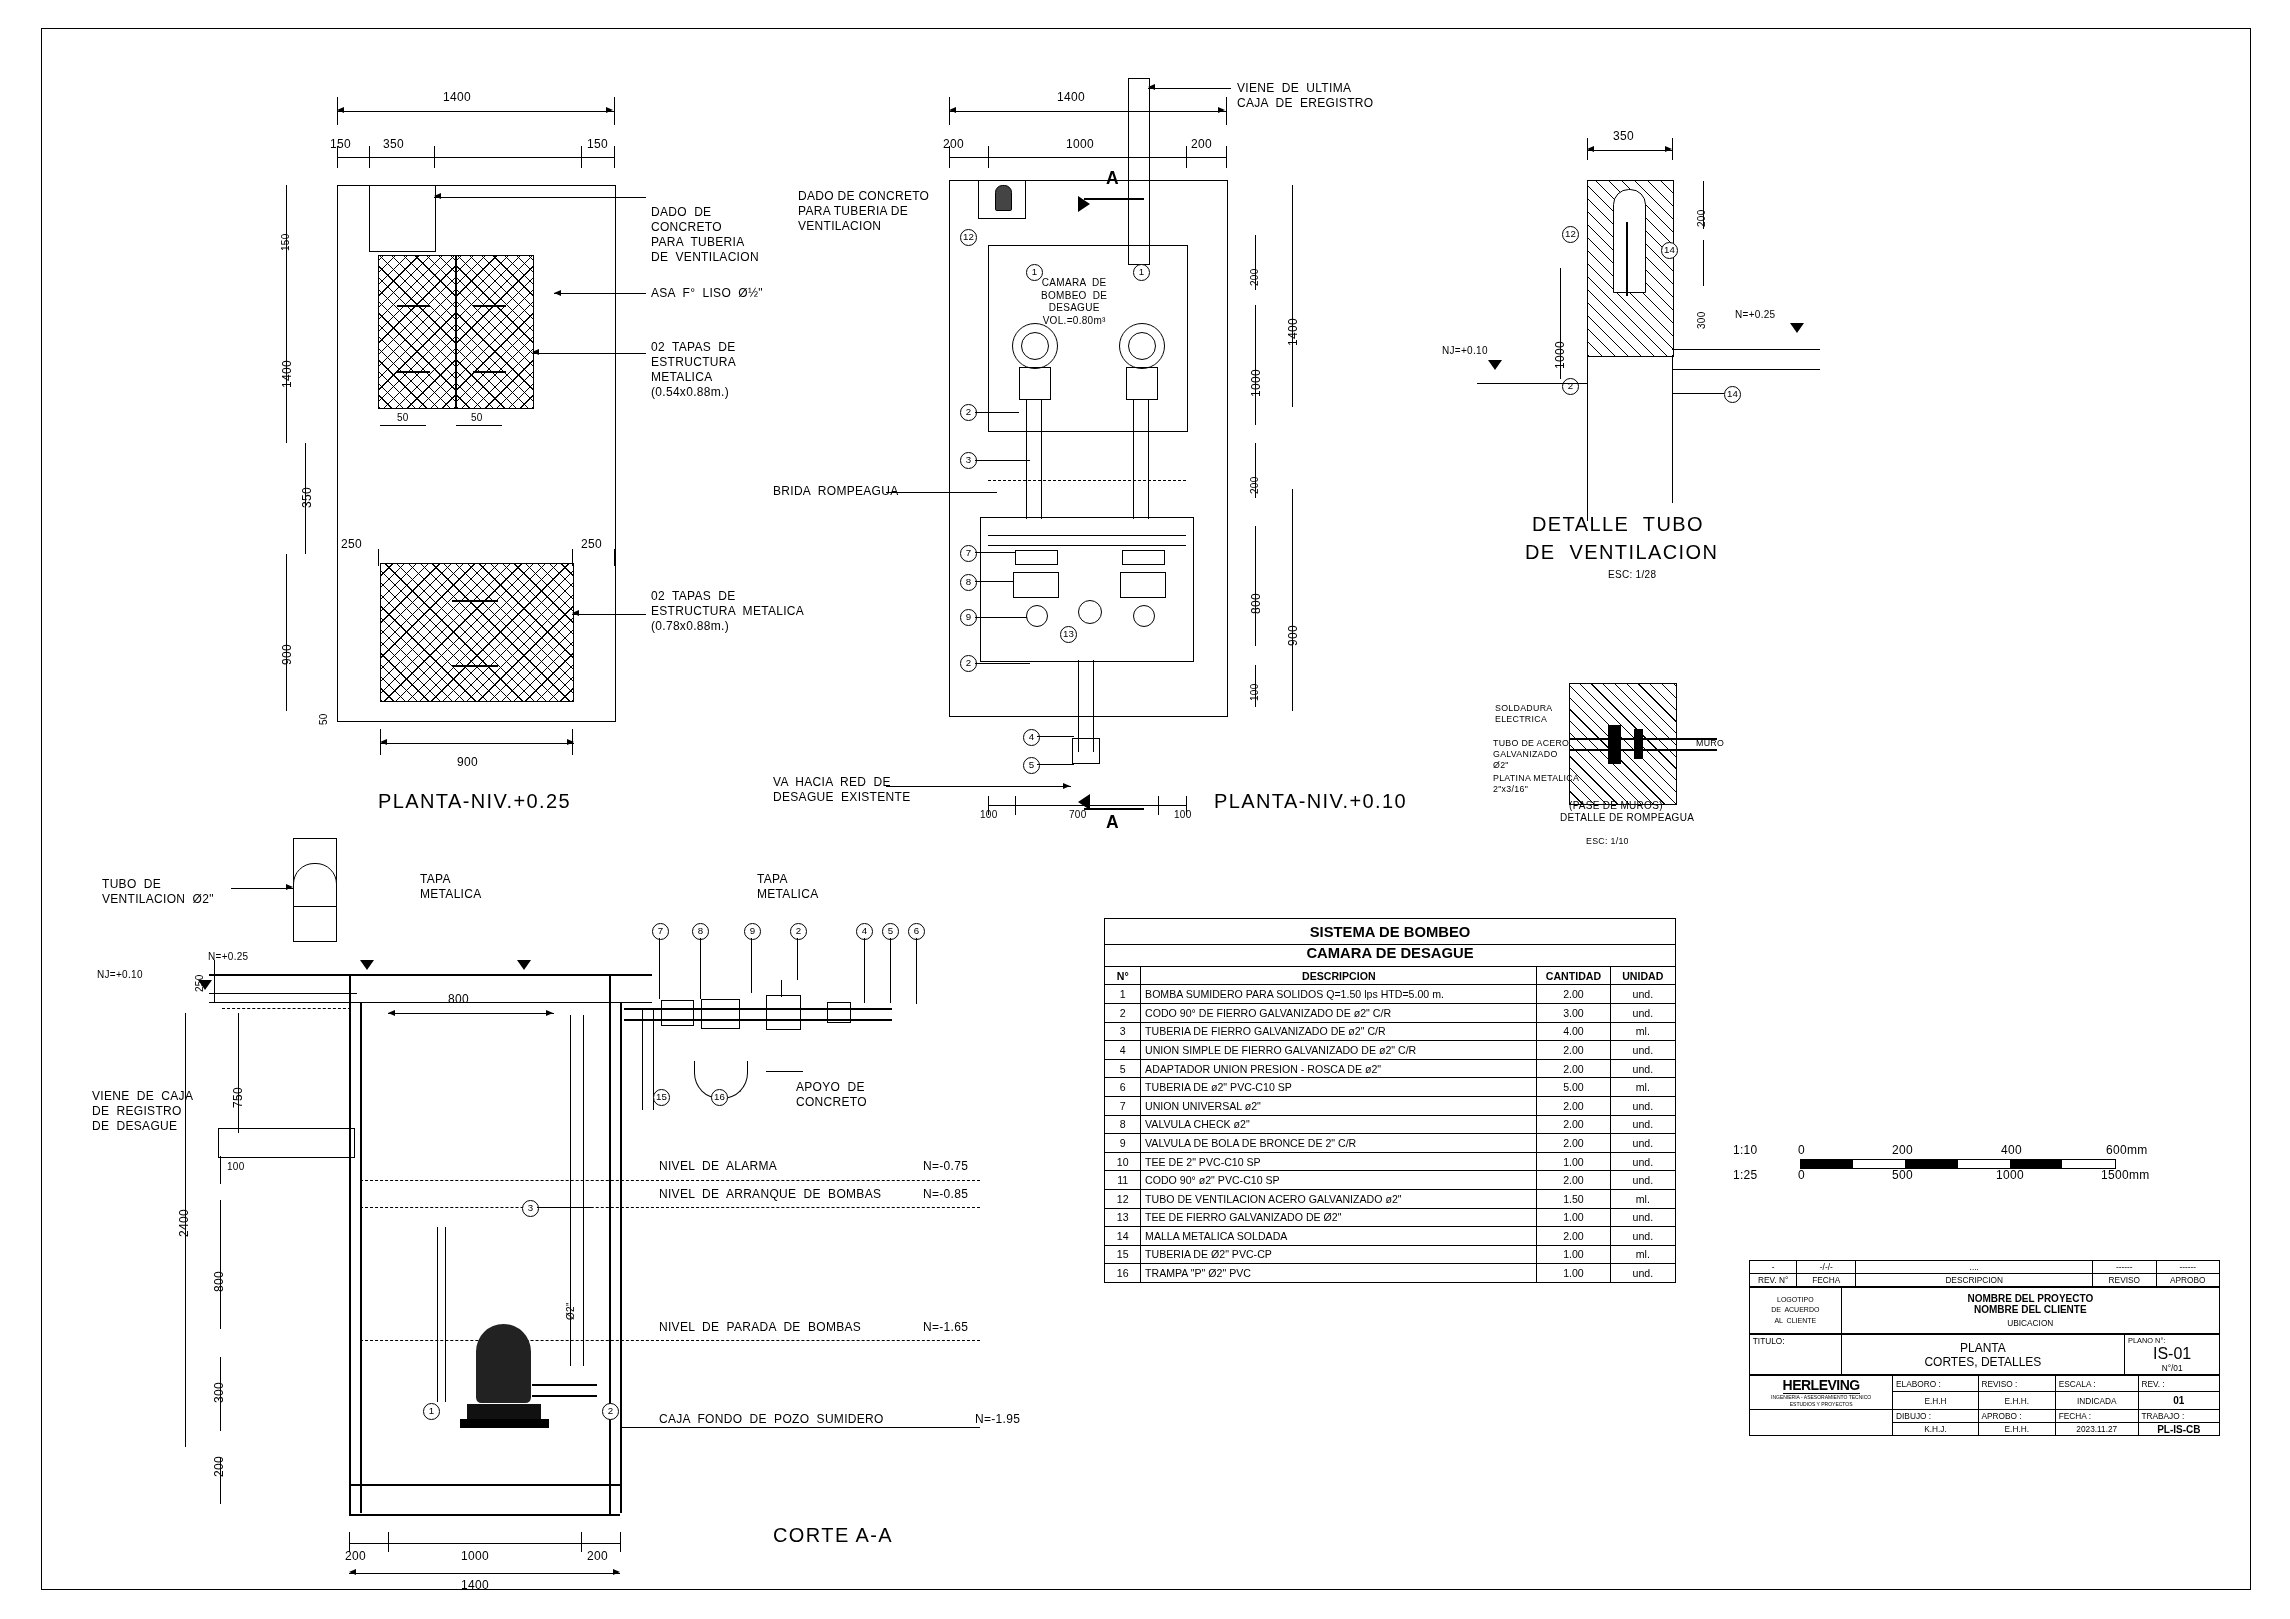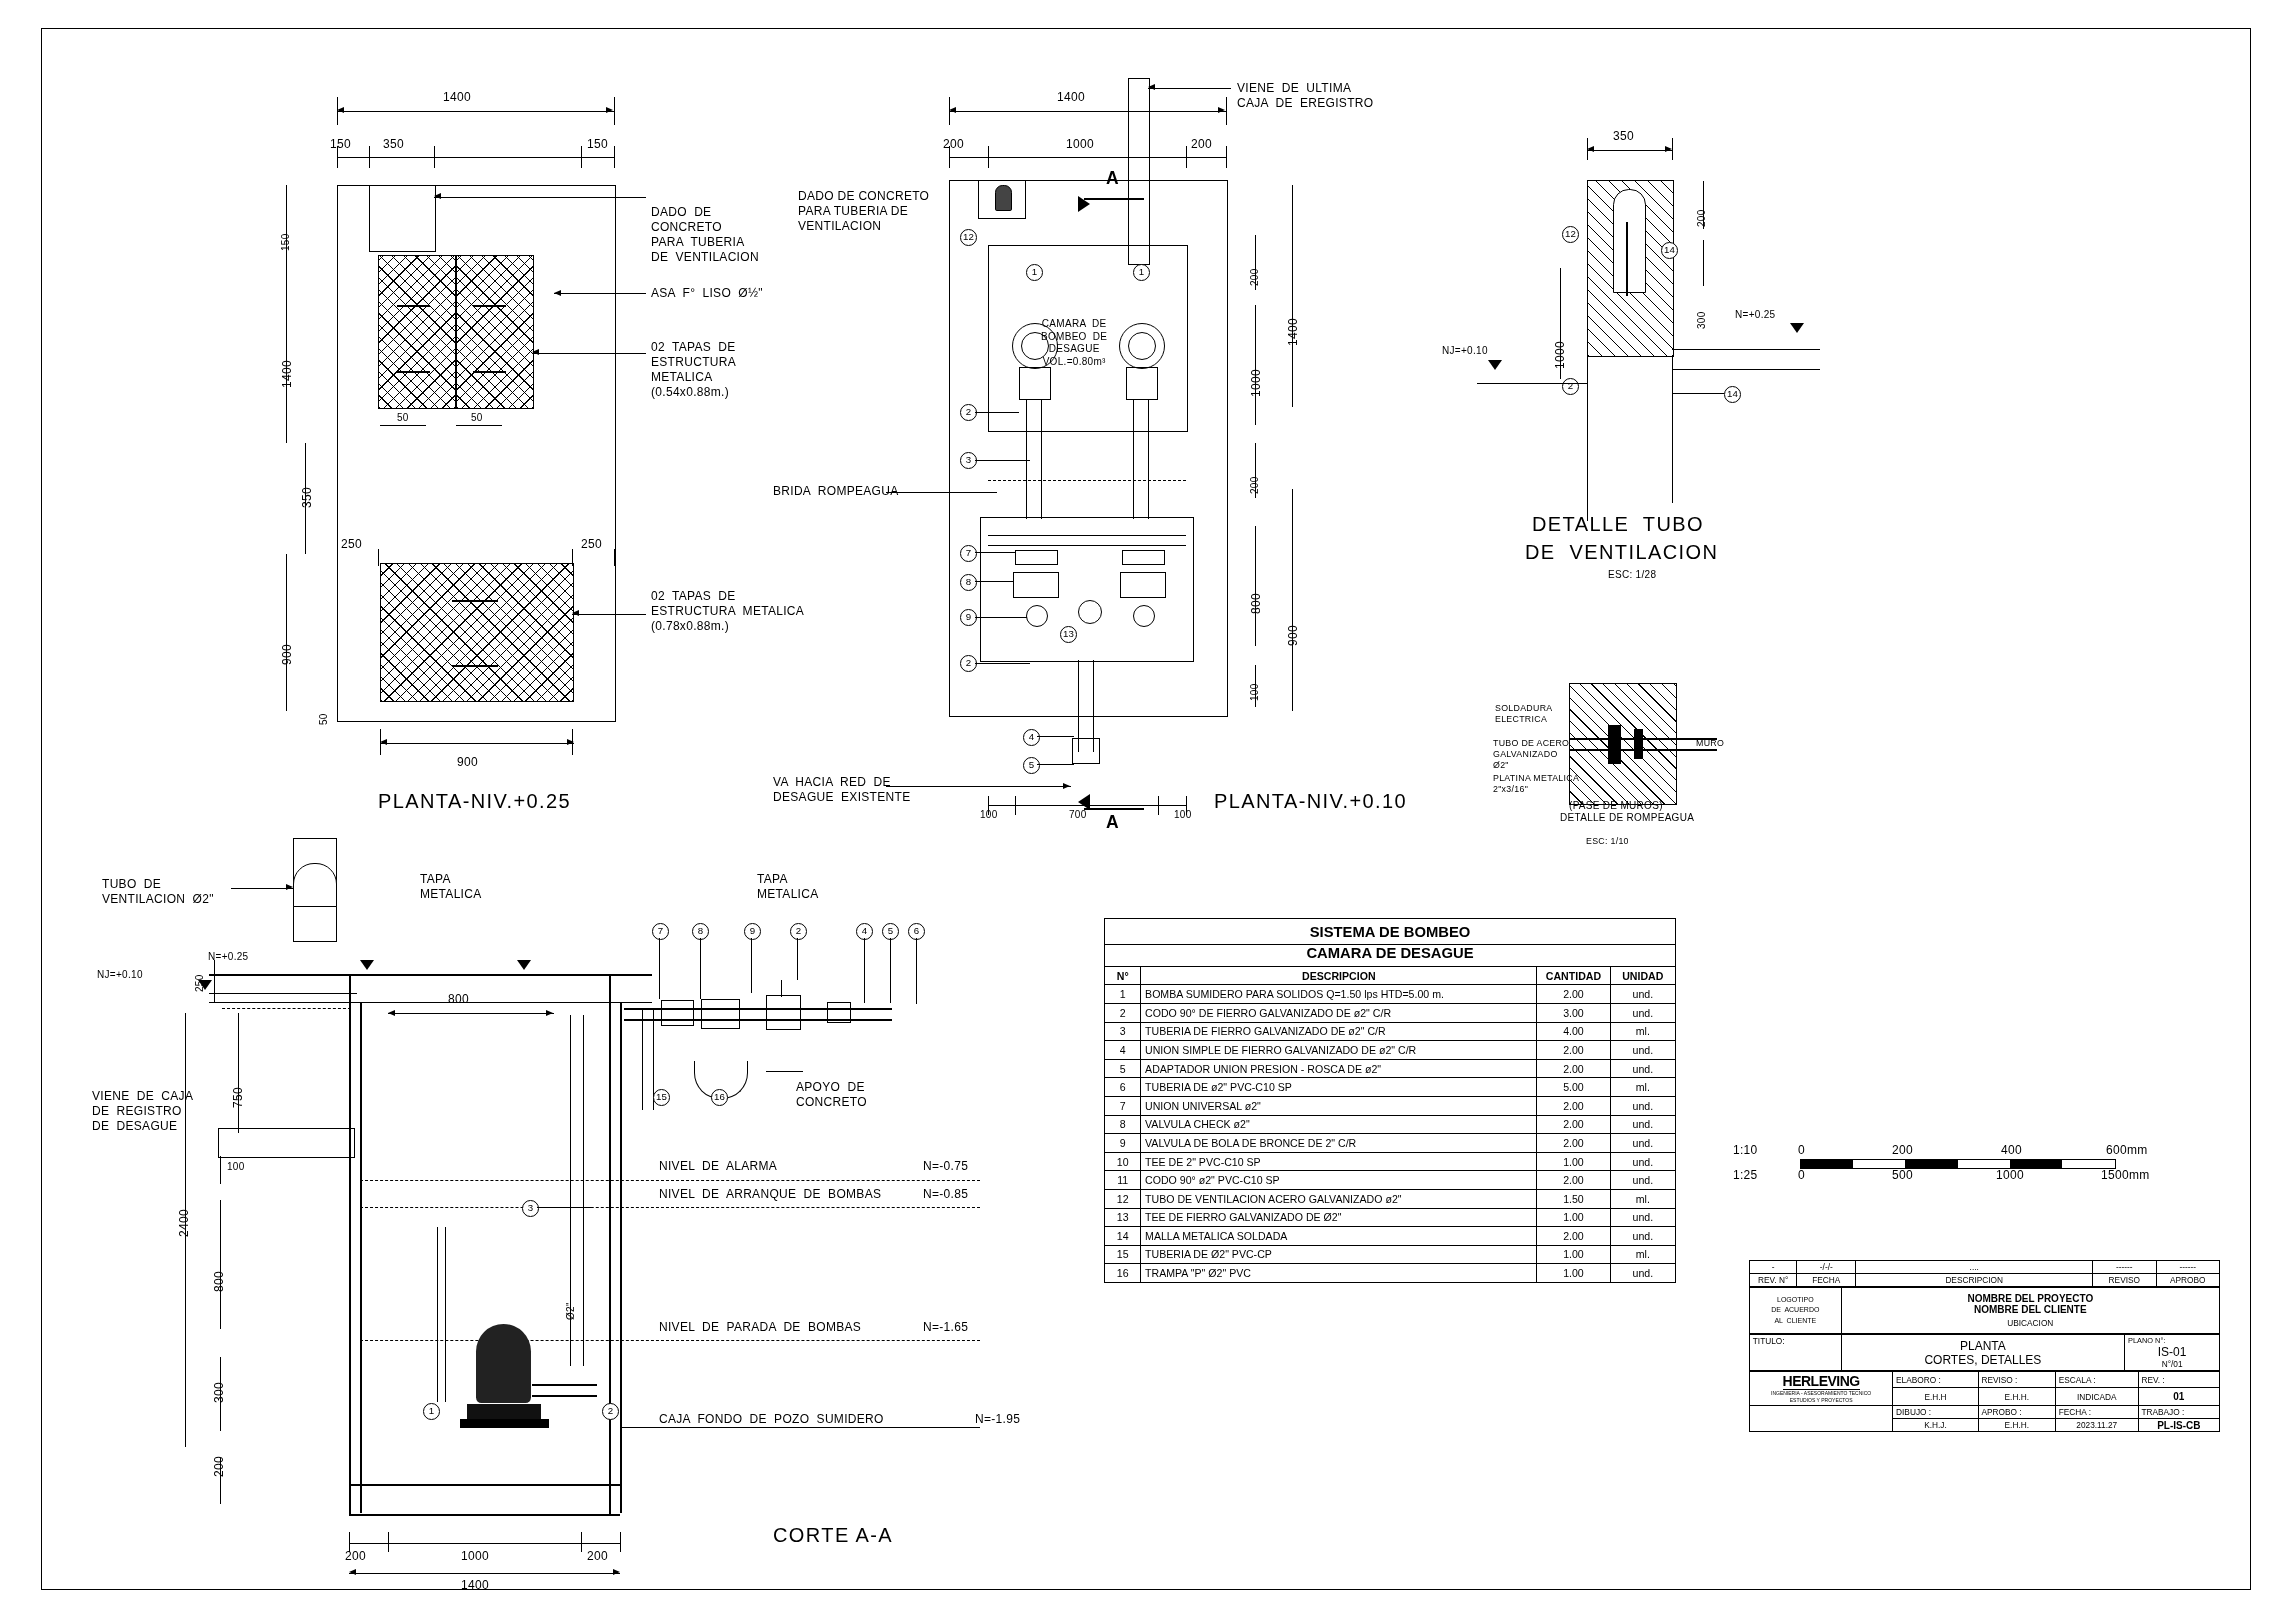--- a/index.html
+++ b/index.html
@@ -9,21 +9,21 @@
   .abs{position:absolute;}
   .ln{position:absolute;background:#000;}
   .h1{height:0.9px;} .v1{width:0.9px;}
   .h2{height:1.8px;} .v2{width:1.8px;}
   .txt{position:absolute;font-size:12px;line-height:1.25;white-space:pre;letter-spacing:0.3px;}
   .txt.sm{font-size:10px;}
   .txt.xs{font-size:8.8px;}
   .txt.lg{font-size:20px;letter-spacing:1.4px;}
   .txt.lg2{font-size:17.5px;letter-spacing:0.9px;}
   .txt.b{font-weight:bold;}
-  .ctr{text-align:center;margin-top:41px;}
+  .ctr{text-align:center;}
   .rot{transform-origin:0 0;transform:rotate(-90deg);}
   .hatch{position:absolute;border:0.9px solid #000;
     background-image:
       repeating-linear-gradient(45deg, #000 0 0.9px, transparent 0.9px 8.3px),
       repeating-linear-gradient(-45deg, #000 0 0.9px, transparent 0.9px 8.3px);
   }
   .box{position:absolute;border:0.9px solid #000;}
   .box2{position:absolute;border:1.8px solid #000;}
   .dash{position:absolute;border-top:0.9px dashed #000;}
   .circ{position:absolute;border:0.9px solid #000;border-radius:50%;text-align:center;font-size:9.7px;line-height:14.8px;width:14.8px;height:14.8px;background:#fff;}
@@ -641,21 +641,21 @@
     <table style="border-top:none;">
       <tbody>
           <tr>
         <td style="width:85px;vertical-align:top;">TITULO:</td>
         <td class="tbc" style="width:277px;">
           <div style="font-size:12px;">PLANTA</div>
           <div style="font-size:12px;">CORTES, DETALLES</div>
         </td>
         <td style="vertical-align:top;">
           <div style="font-size:7.4px;">PLANO N°:</div>
-          <div class="tbc" style="font-size:12px;">IS-01</div>
+          <div class="tbc" style="font-size:16px;">IS-01</div>
           <div class="tbc" style="font-size:8.3px;">N°/01</div>
         </td>
       </tr>
     </tbody>
       </table>
     <table style="border-top:none;">
       <tbody>
           <tr>
         <td rowspan="2" style="width:85px;vertical-align:middle;text-align:center;">
           <div style="font-size:14px;font-weight:bold;border-bottom:1.8px solid #000;display:inline-block;letter-spacing:-0.5px;">HERLEVING</div>

